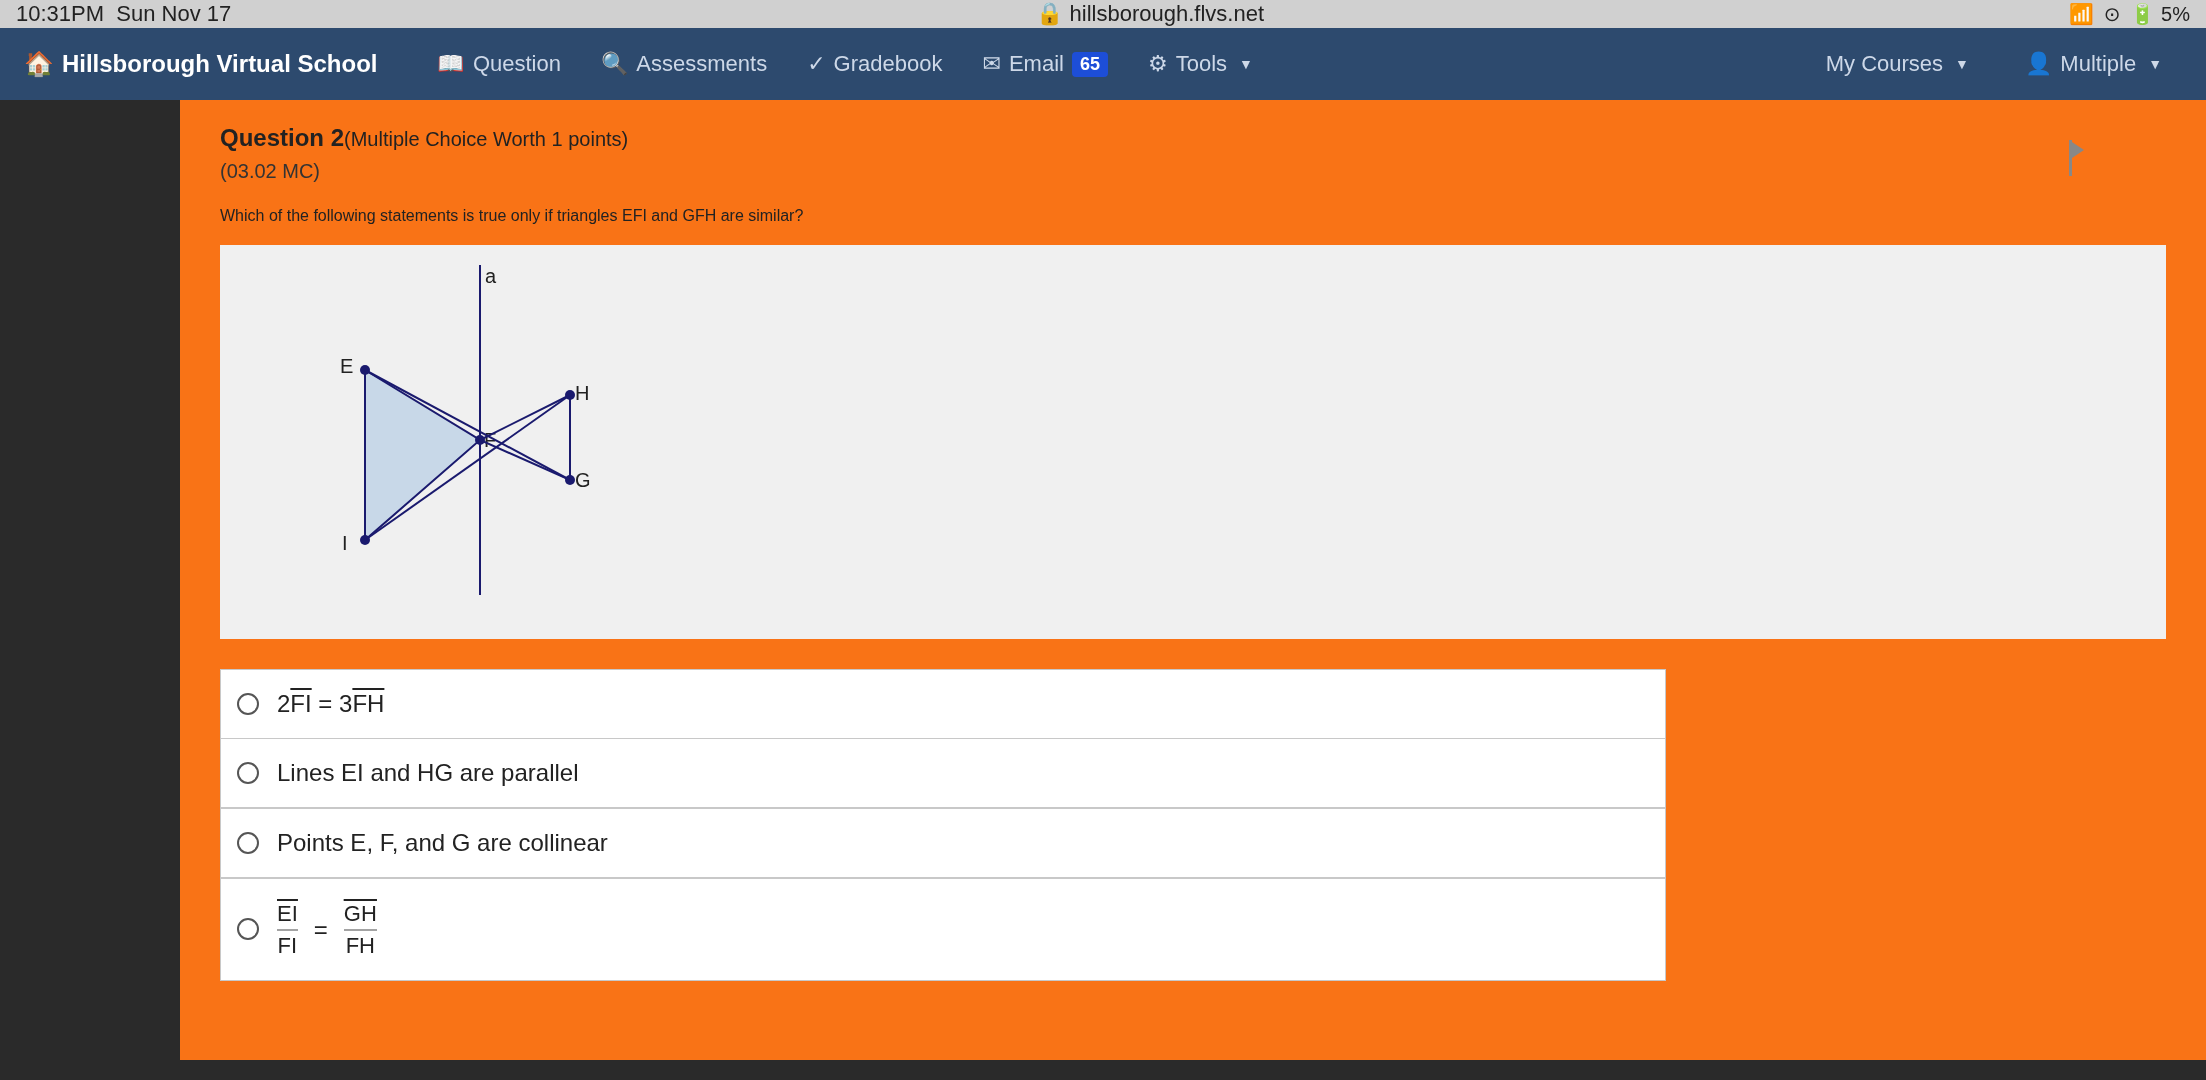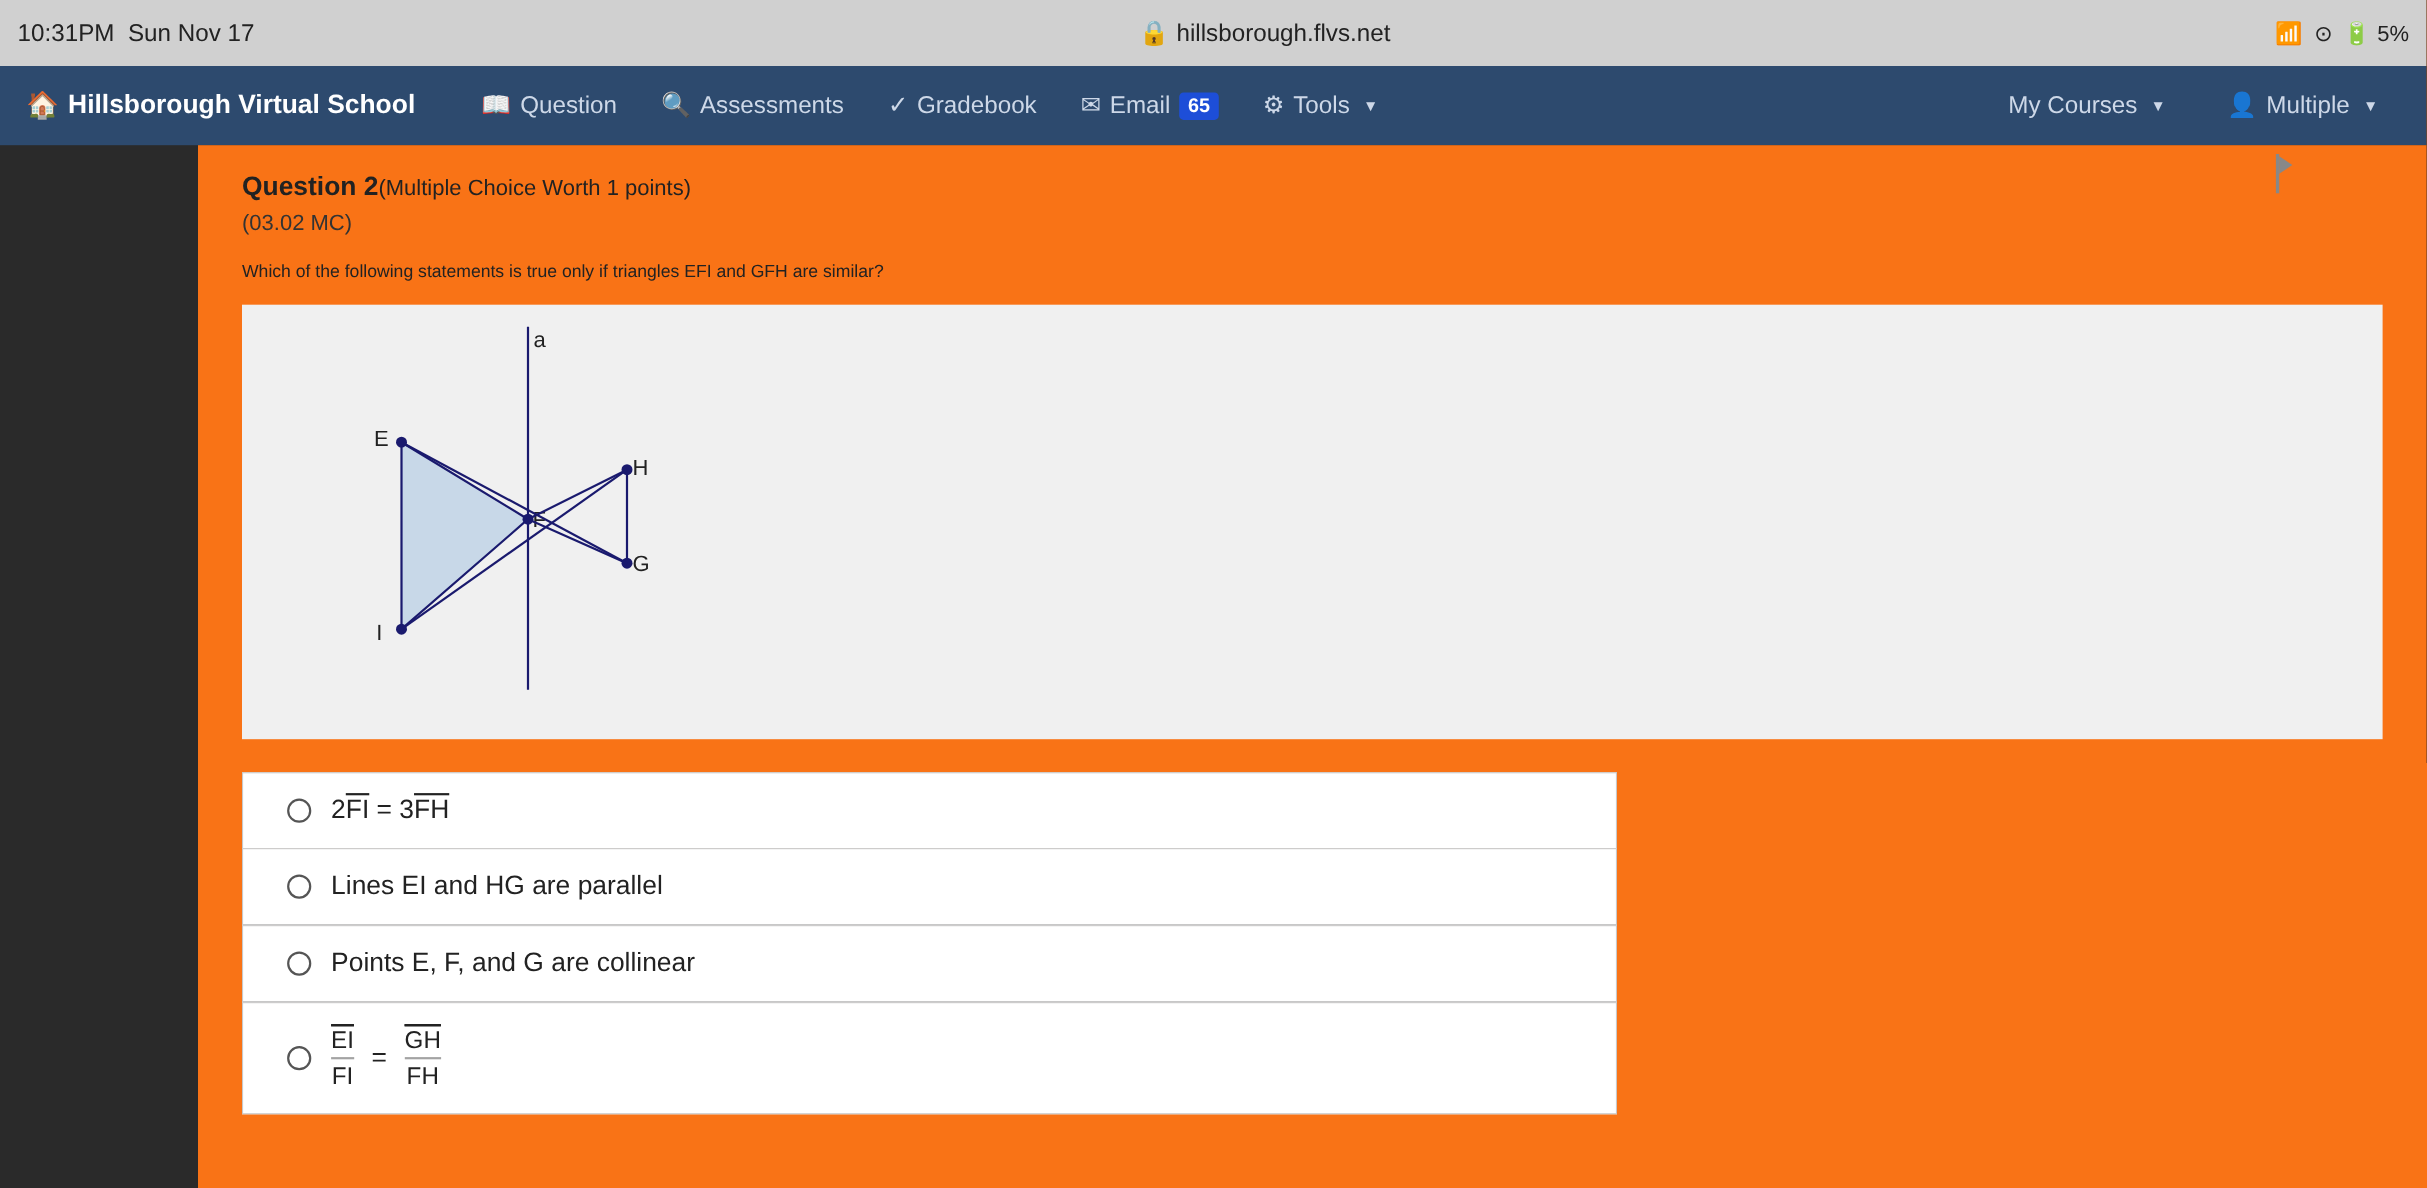--- a/index.html
+++ b/index.html
@@ -13,21 +13,21 @@
 
     
     .status-bar {
       background: #d0d0d0;
       padding: 4px 16px;
       display: flex;
       justify-content: space-between;
       align-items: center;
       font-size: 22px;
       color: #222;
-      height: 60px;
+      height: 28px;
     }
     .status-bar-left { font-weight: 500; }
     .status-bar-center { display: flex; gap: 6px; align-items: center; }
     .status-bar-right { display: flex; align-items: center; gap: 10px; font-size: 20px; }
 
     
     .navbar {
       background: #2d4a6e;
       display: flex;
       align-items: center;
@@ -103,29 +103,29 @@
     .diagram-container {
       background: #f0f0f0;
       padding: 10px 0 20px 40px;
       margin-bottom: 30px;
     }
 
     
     .answer-choice {
       background: white;
       border: 1px solid #c8c8c8;
-      padding: 20px 40px;
+      padding: 20px 16px;
       display: flex;
       align-items: center;
       gap: 18px;
       margin-bottom: 0;
       font-size: 24px;
       color: #222;
       cursor: pointer;
-      width: 1250px;
+      width: 1446px;
     }
     .answer-choice:first-of-type { border-bottom: none; }
     .answer-choice + .answer-choice { border-top: 1px solid #c8c8c8; }
 
     .radio-btn {
       width: 22px;
       height: 22px;
       border: 2px solid #555;
       border-radius: 50%;
       display: inline-block;

